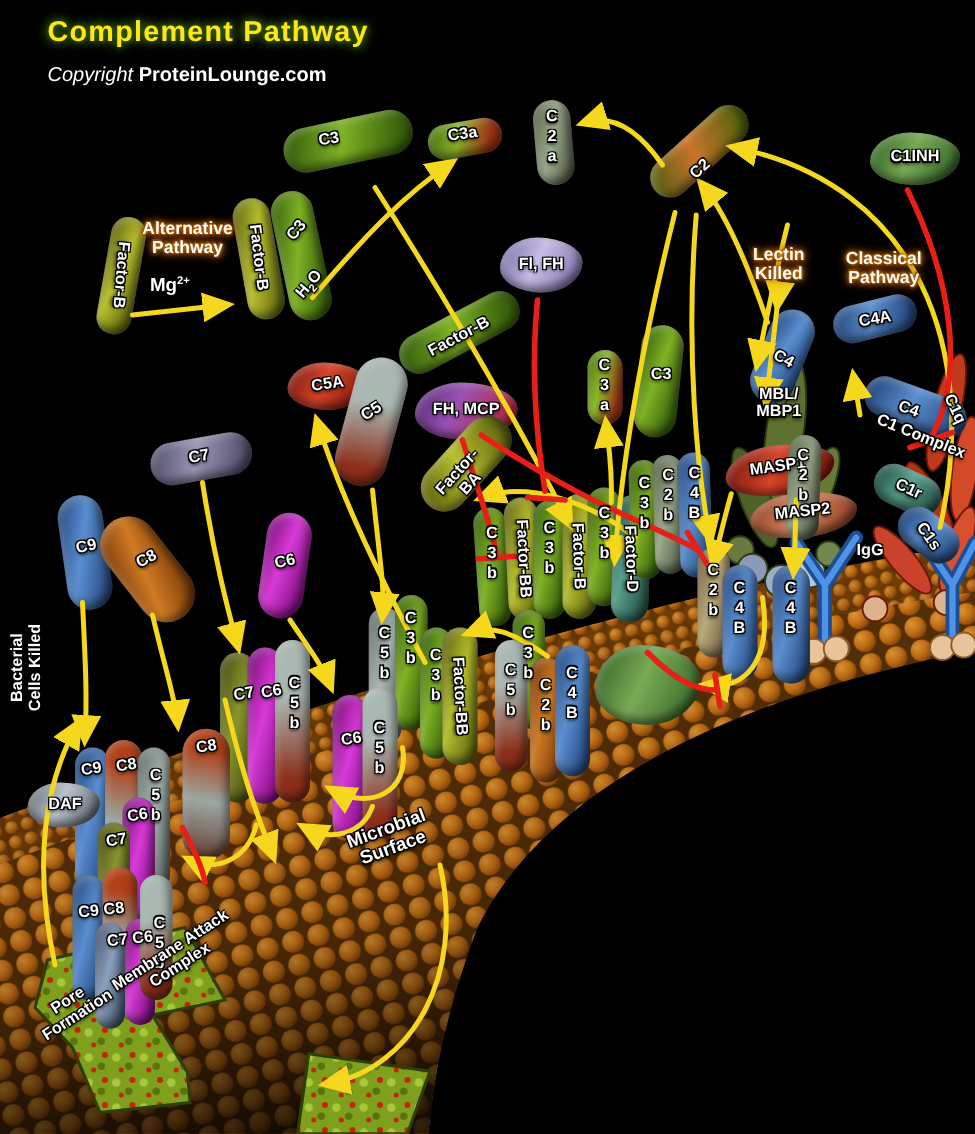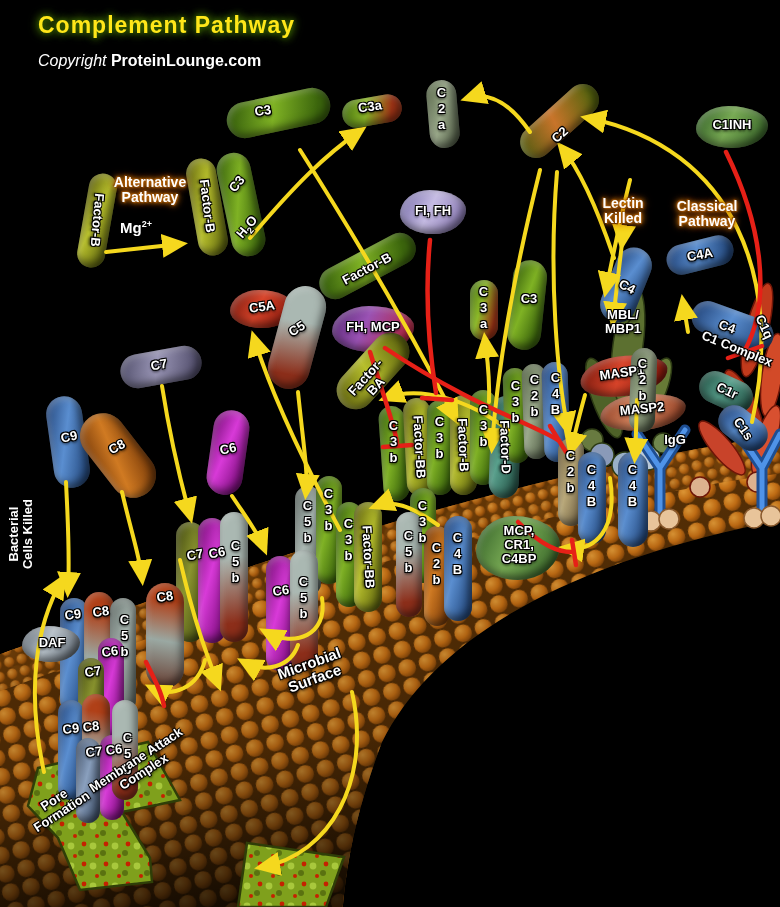--- a/index.html
+++ b/index.html
@@ -303,38 +303,35 @@
   <div class="lbl" style="left:678px;top:248px;width:44px;transform:rotate(-10deg);">C4A</div>
   <div class="lbl" style="left:592px;top:308px;width:62px;">MBL/
 MBP1</div>
   <div class="lbl" style="left:590px;top:366px;width:64px;transform:rotate(-8deg);">MASP1</div>
   <div class="lbl" style="left:610px;top:402px;width:64px;transform:rotate(-6deg);">MASP2</div>
   <div class="lbl" style="left:712px;top:320px;width:30px;transform:rotate(20deg);">C4</div>
   <div class="lbl" style="left:682px;top:342px;width:110px;transform:rotate(22deg);">C1 Complex</div>
   <div class="lbl" style="left:748px;top:320px;width:32px;transform:rotate(65deg);">C1q</div>
   <div class="lbl" style="left:710px;top:384px;width:34px;transform:rotate(25deg);">C1r</div>
   <div class="lbl" style="left:726px;top:422px;width:34px;transform:rotate(55deg);">C1s</div>
-  <div class="lbl" style="left:657px;top:433px;width:36px;">IgG</div>
+  <div class="lbl" style="left:678px;top:433px;width:36px;">IgG</div>
 
   <div class="lbl stack" style="left:386px;top:418px;">C3b</div>
   <div class="lbl" style="left:382px;top:440px;width:74px;transform:rotate(87deg);">Factor-BB</div>
   <div class="lbl stack" style="left:432px;top:414px;">C3b</div>
   <div class="lbl" style="left:428px;top:438px;width:70px;transform:rotate(88deg);">Factor-B</div>
   <div class="lbl stack" style="left:476px;top:402px;">C3b</div>
   <div class="lbl" style="left:470px;top:440px;width:70px;transform:rotate(88deg);">Factor-D</div>
   <div class="lbl stack" style="left:508px;top:378px;">C3b</div>
   <div class="lbl stack" style="left:527px;top:372px;">C2b</div>
   <div class="lbl stack" style="left:548px;top:370px;">C4B</div>
   <div class="lbl stack" style="left:563px;top:448px;">C2b</div>
   <div class="lbl stack" style="left:584px;top:462px;">C4B</div>
   <div class="lbl stack" style="left:625px;top:462px;">C4B</div>
   <div class="lbl stack" style="left:635px;top:356px;">C2b</div>
-  <div class="lbl" style="left:484px;top:524px;width:70px;">MCP,
-CR1,
-C4BP</div>
 
   <div class="lbl stack" style="left:300px;top:498px;">C5b</div>
   <div class="lbl stack" style="left:321px;top:486px;">C3b</div>
   <div class="lbl stack" style="left:341px;top:516px;">C3b</div>
   <div class="lbl" style="left:331px;top:550px;width:74px;transform:rotate(87deg);">Factor-BB</div>
   <div class="lbl stack" style="left:415px;top:498px;">C3b</div>
   <div class="lbl stack" style="left:401px;top:528px;">C5b</div>
   <div class="lbl stack" style="left:429px;top:540px;">C2b</div>
   <div class="lbl stack" style="left:450px;top:530px;">C4B</div>
 

